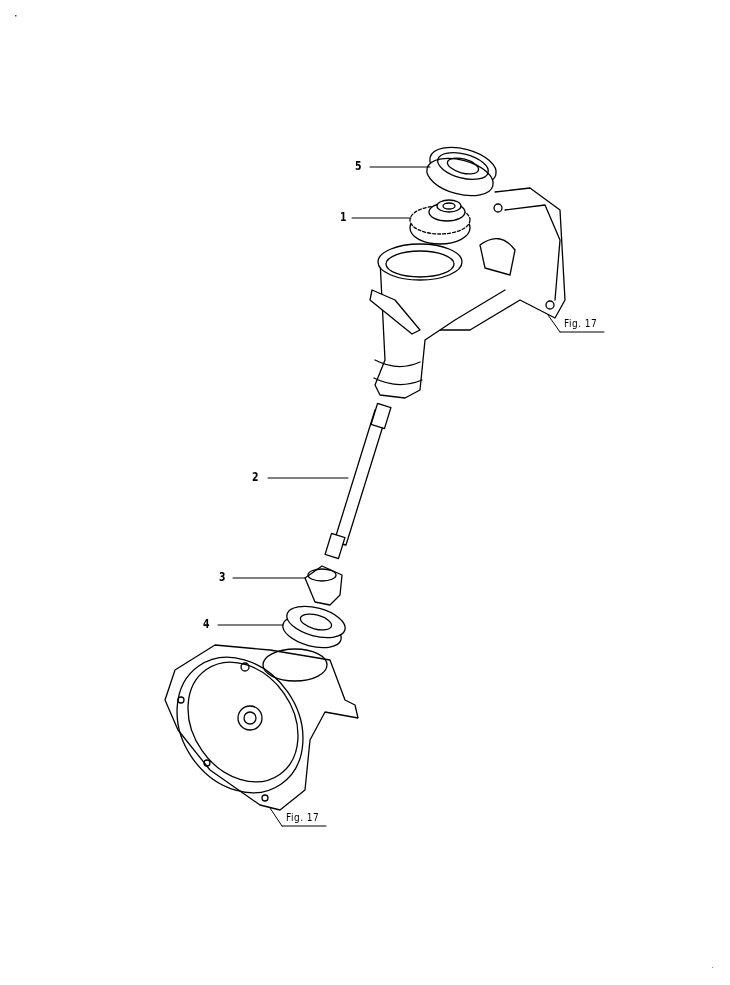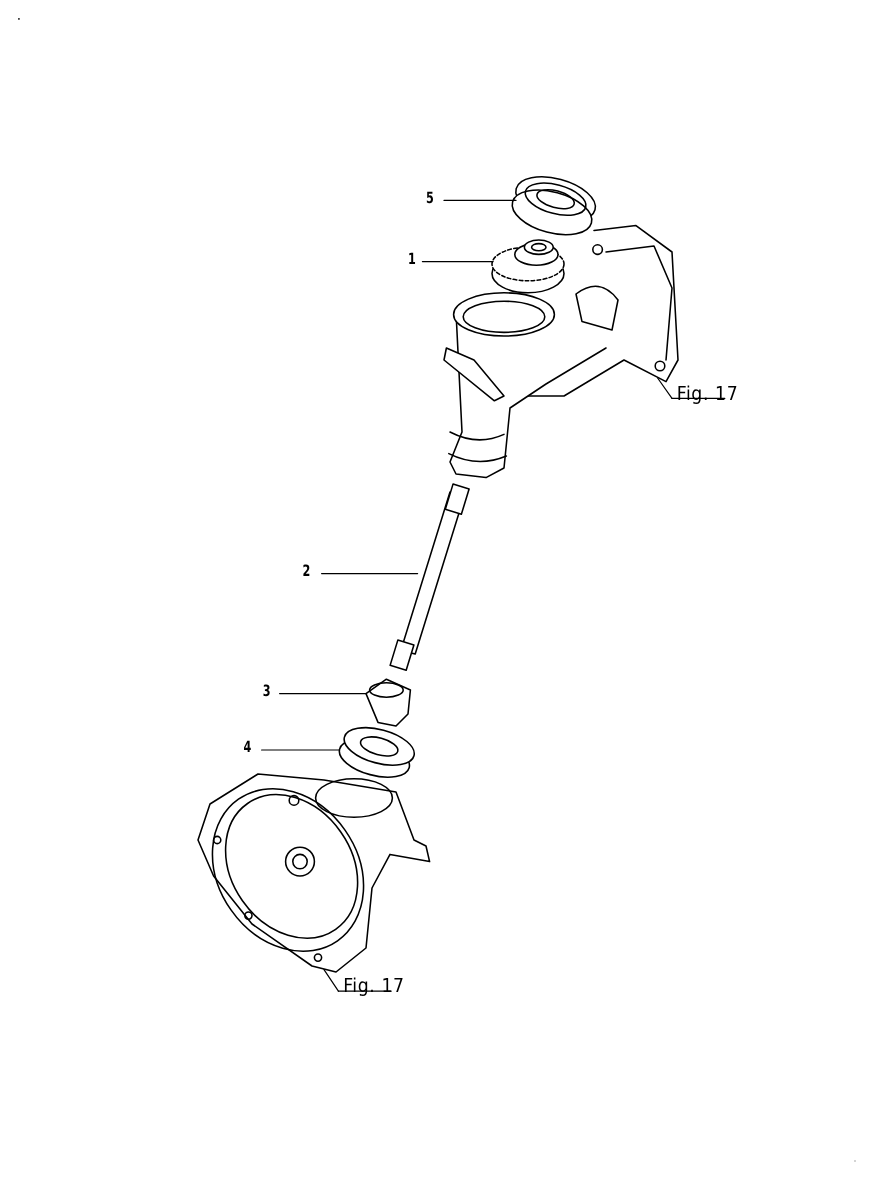--- a/index.html
+++ b/index.html
@@ -1,19 +1,19 @@
 <!DOCTYPE html>
 <html><head>
 <meta charset="utf-8">
 <style>
   html,body{margin:0;padding:0;background:#fff;}
   body{width:730px;height:985px;position:relative;overflow:hidden;font-family:"DejaVu Sans Condensed","DejaVu Sans",sans-serif;}
   #canvas{position:absolute;left:0;top:0;width:730px;height:985px;}
   .callout{position:absolute;font-size:13px;font-weight:bold;color:#000;transform:scaleX(0.8);transform-origin:left center;}
-  .figref{position:absolute;font-size:16px;color:#000;letter-spacing:0.5px;}
+  .figref{position:absolute;font-size:10px;color:#000;letter-spacing:0.5px;}
 </style>
 </head>
 <body>
 
 <svg id="canvas" viewBox="0 0 730 985" xmlns="http://www.w3.org/2000/svg" fill="none" stroke="#000" stroke-width="1.3" stroke-linejoin="round" stroke-linecap="round">
   <rect x="15" y="15" width="1.5" height="1.5" fill="#444" stroke="none"></rect>
   <rect x="712" y="967" width="1" height="1" fill="#888" stroke="none"></rect>
 
   <g>
     <ellipse cx="463" cy="166" rx="34" ry="17" fill="#fff" transform="rotate(15 463 166)"></ellipse>

